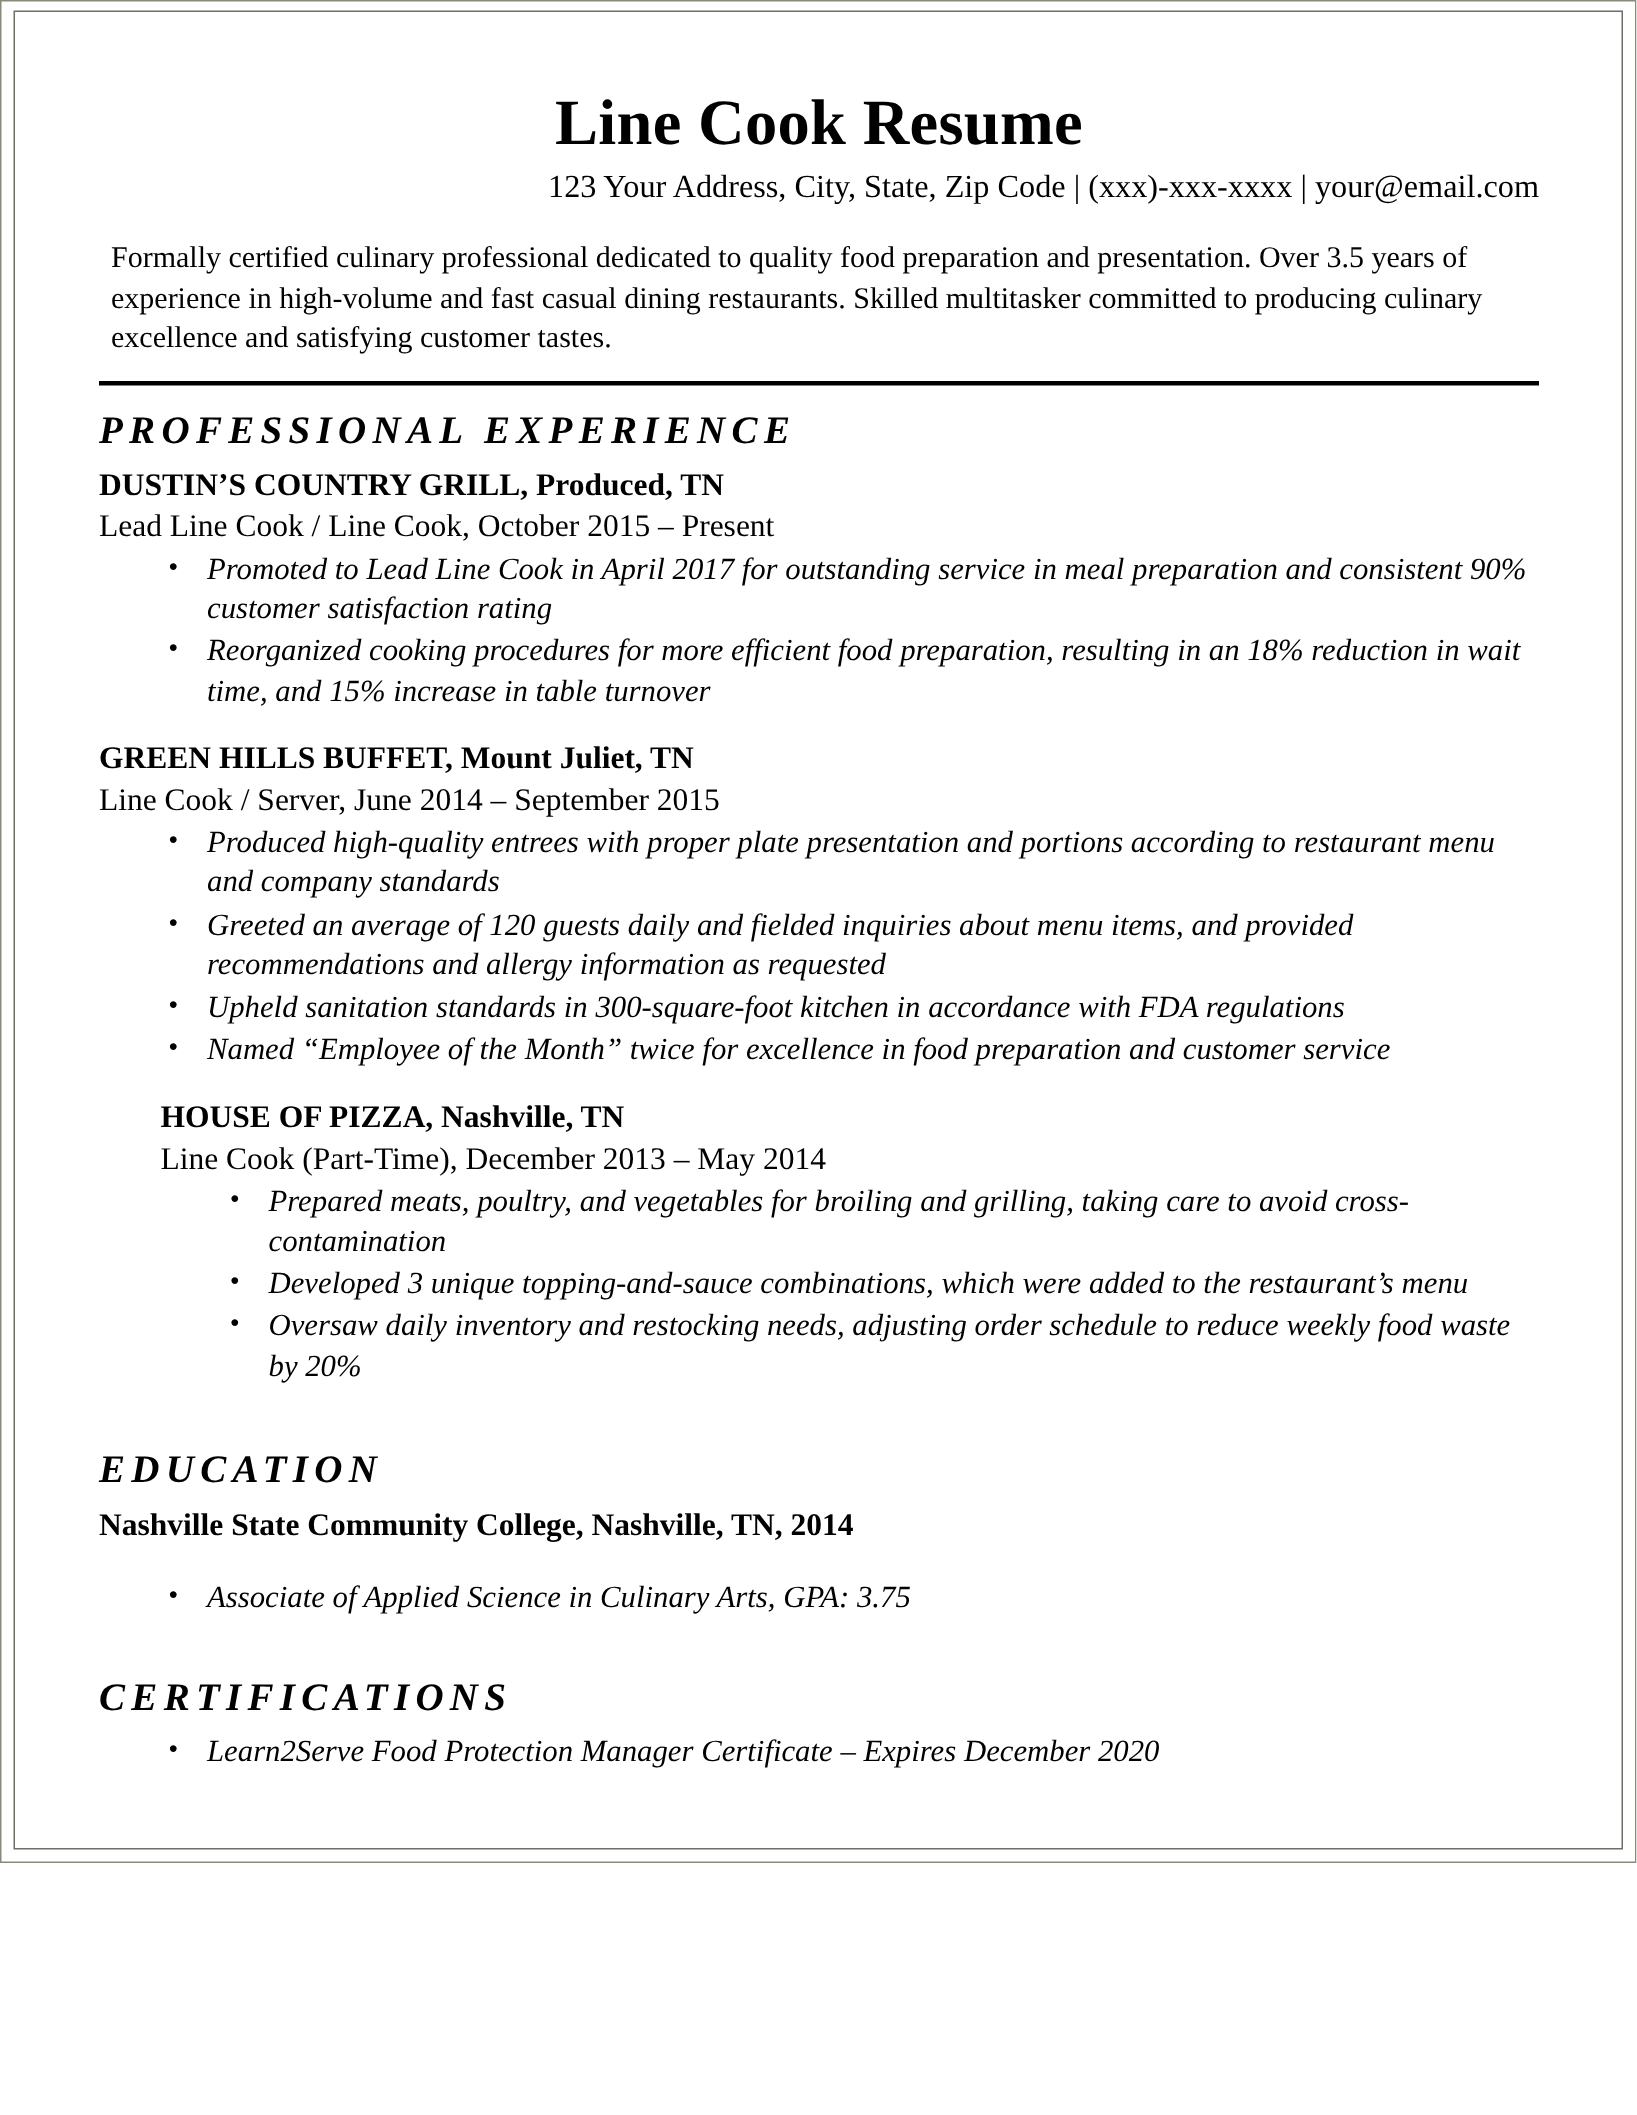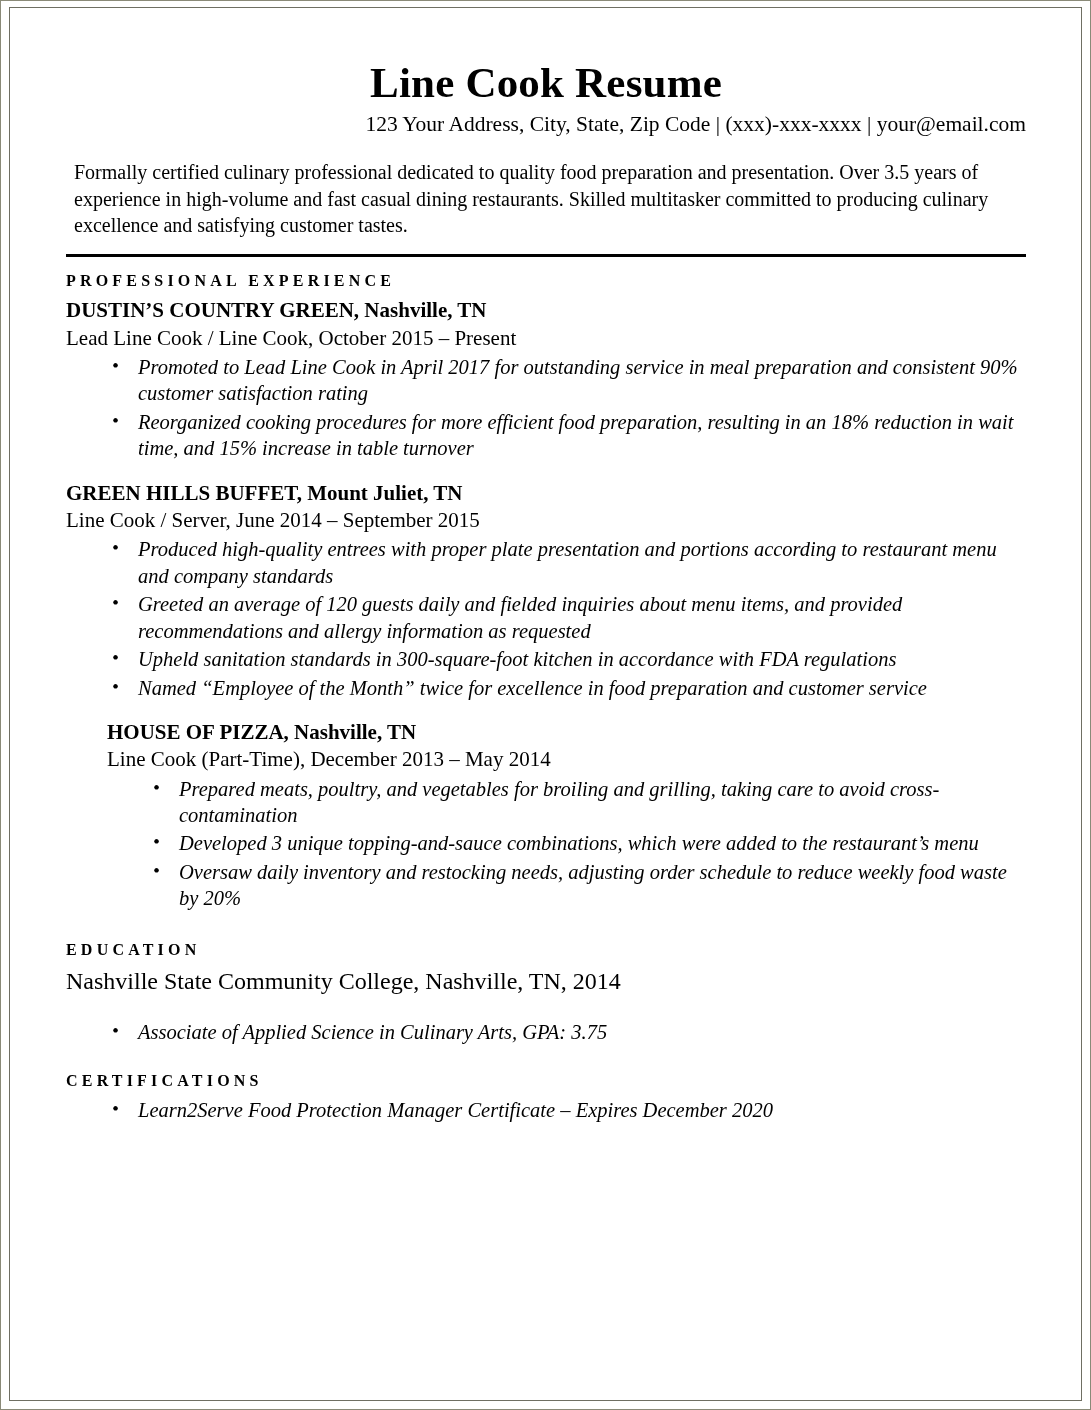--- a/index.html
+++ b/index.html
@@ -7,21 +7,21 @@
     padding: 0;
     background: #ffffff;
   }
   body {
     font-family: "Liberation Serif", "DejaVu Serif", serif;
     color: #000000;
   }
   .page {
     position: relative;
     width: 1091px;
-    height: 1410px;
+    height: 1242px;
     box-sizing: border-box;
     background: #ffffff;
     border: 1px solid #8a8a78;
     overflow: hidden;
   }
   .sheet {
     position: absolute;
     left: 8px;
     top: 6px;
     right: 8px;
@@ -61,25 +61,26 @@
     padding: 0 8px;
   }
   .rule {
     height: 0;
     border-top: 3px solid #000000;
     margin: 16px 0 14px 0;
   }
 
   
   .section-heading {
-    font-size: 16px;
+    font-size: 26px;
     font-weight: bold;
     letter-spacing: 4.2px;
-    margin: 0 0 6px 0;
+    margin: 12px 0 6px 0;
     line-height: 1.25;
+    font-style: italic;
   }
   .section-block { margin-bottom: 0; }
 
   .job { margin-bottom: 18px; }
   .job:last-child { margin-bottom: 0; margin-left: 41px; }
   .org-line {
     font-size: 21px;
     font-weight: bold;
     line-height: 1.3;
     margin: 0;
@@ -107,22 +108,22 @@
     content: "\2022";
     position: absolute;
     left: 46px;
     top: -1px;
     font-size: 19px;
     line-height: 1.35;
   }
 
   .edu-heading-gap { height: 26px; }
   .edu-school {
-    font-size: 24px;
-    font-weight: normal;
+    font-size: 21px;
+    font-weight: bold;
     line-height: 1.3;
     margin: 0 0 22px 0;
   }
   .cert-heading-gap { height: 24px; }
 </style>
 </head>
 <body>
 
 <div class="page">
   <div class="sheet">
@@ -130,21 +131,21 @@
 
       <h1 class="resume-title">Line Cook Resume</h1>
       <div class="contact-line">123 Your Address, City, State, Zip Code | (xxx)-xxx-xxxx | your@email.com</div>
       <p class="summary">Formally certified culinary professional dedicated to quality food preparation and presentation. Over 3.5 years of experience in high-volume and fast casual dining restaurants. Skilled multitasker committed to producing culinary excellence and satisfying customer tastes.</p>
       <div class="rule"></div>
 
       <div class="section-block">
         <div class="section-heading">PROFESSIONAL EXPERIENCE</div>
 
         <div class="job">
-          <div class="org-line">DUSTIN’S COUNTRY GREEN, Nashville, TN</div>
+          <div class="org-line">DUSTIN’S COUNTRY GRILL, Produced, TN</div>
           <div class="role-line">Lead Line Cook / Line Cook, October 2015 – Present</div>
           <ul class="bullets">
             <li>Promoted to Lead Line Cook in April 2017 for outstanding service in meal preparation and consistent 90% customer satisfaction rating</li>
             <li>Reorganized cooking procedures for more efficient food preparation, resulting in an 18% reduction in wait time, and 15% increase in table turnover</li>
           </ul>
         </div>
 
         <div class="job">
           <div class="org-line">GREEN HILLS BUFFET, Mount Juliet, TN</div>
           <div class="role-line">Line Cook / Server, June 2014 – September 2015</div>

